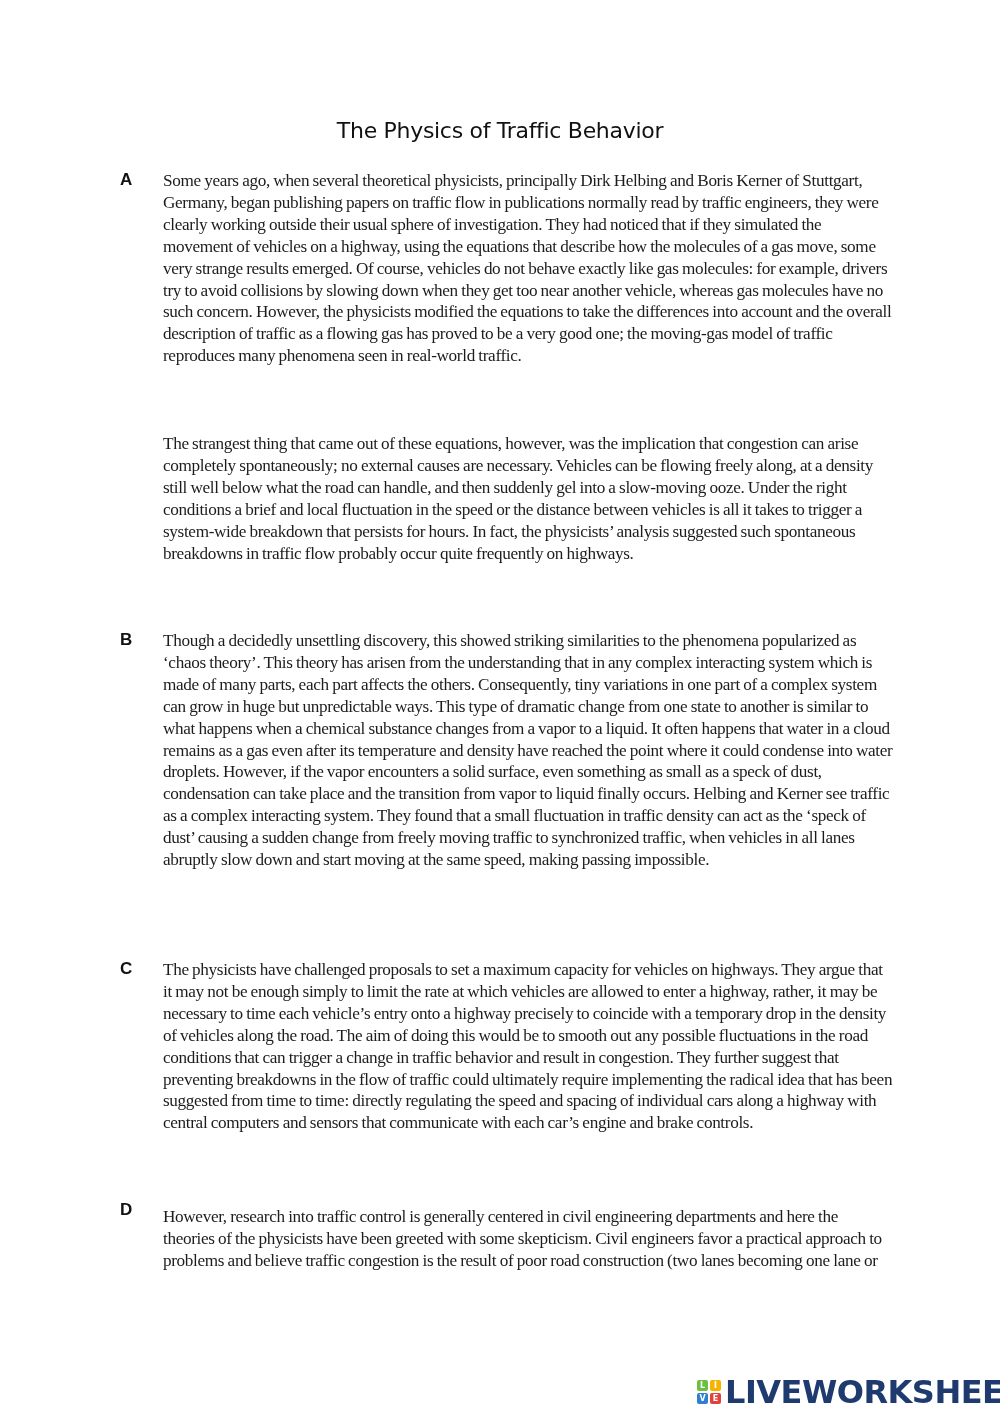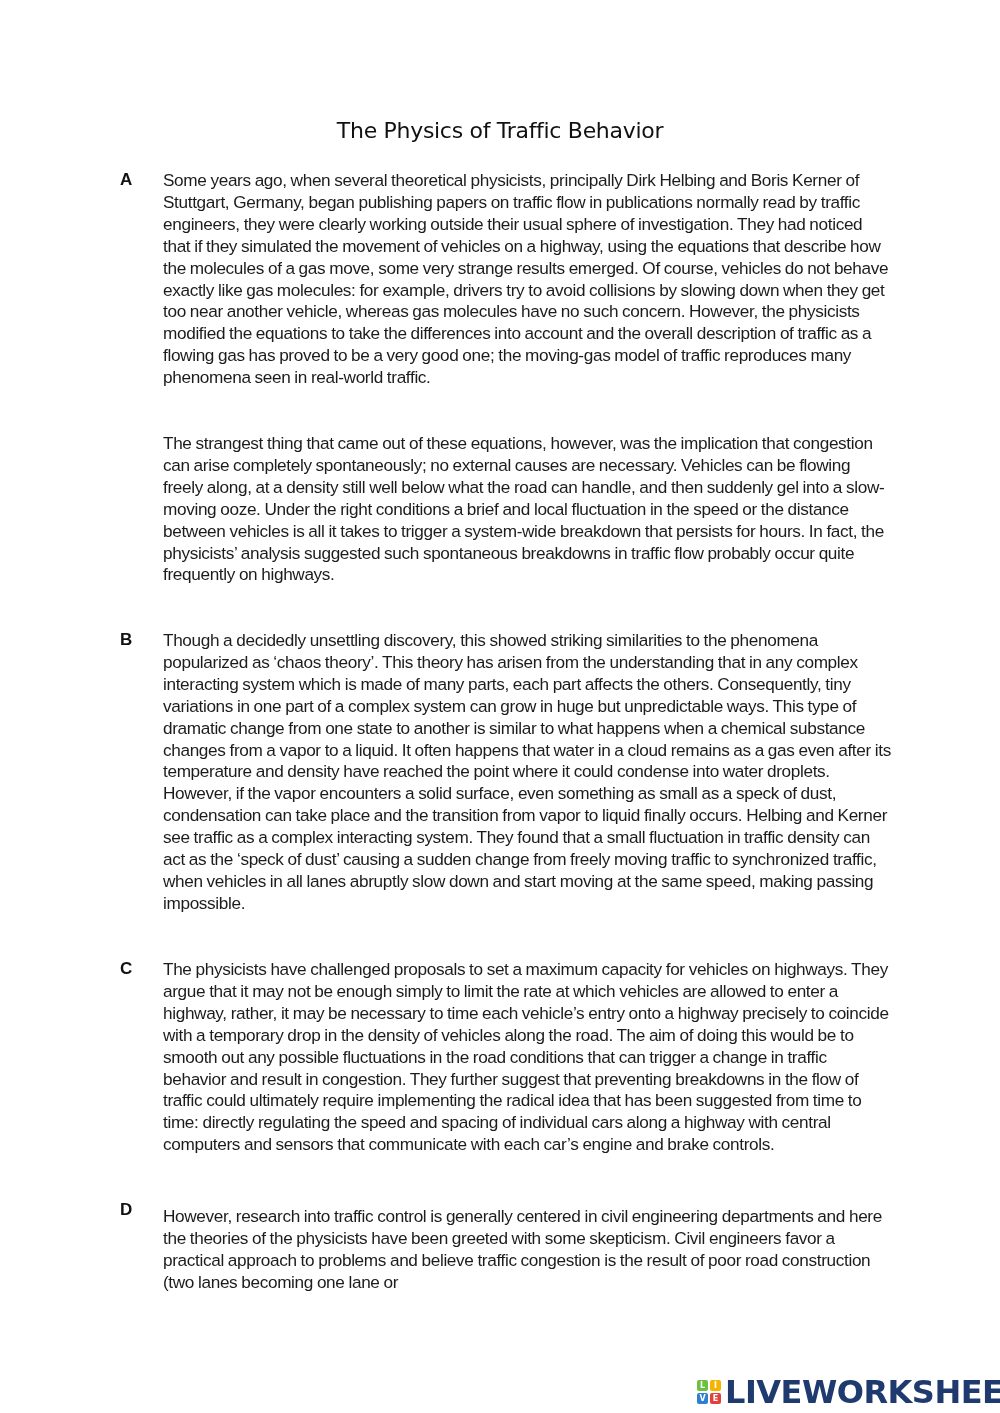--- a/index.html
+++ b/index.html
@@ -5,21 +5,21 @@
     html, body { margin: 0; padding: 0; background: #ffffff; }
     body { width: 1000px; height: 1413px; position: relative; overflow: hidden;
            font-family: "Liberation Sans", sans-serif; color: #1a1a1a; }
     .page { position: absolute; left: 0; top: 0; width: 1000px; height: 1413px; padding-left: 44px; }
     .title { position: absolute; left: 0; top: 118px; width: 1000px; text-align: center;
              font-family: "DejaVu Sans", sans-serif; font-size: 22px; color: #111;
              letter-spacing: -0.3px; }
     .section { position: absolute; left: 120px; width: 780px; }
     .letter { position: absolute; left: 0; top: 0; font-family: "Liberation Sans", sans-serif;
               font-weight: bold; font-size: 17px; color: #111; }
-    .para { position: absolute; left: 43px; width: 730px; font-family: Liberation Sans, sans-serif;
+    .para { position: absolute; left: 43px; width: 730px; font-family: Liberation Serif, serif;
             font-size: 17.2px; line-height: 21.9px; color: #1c1c1c; letter-spacing: -0.35px;
             word-spacing: -0.5px; }
     .logo { position: absolute; left: 697px; top: 1379px; height: 26px; display: flex; align-items: center; }
     .logo-grid { display: grid; grid-template-columns: 11px 11px; grid-template-rows: 11px 11px; gap: 2px; margin-right: 4px; }
     .logo-cell { font-family: "DejaVu Sans", sans-serif; font-size: 8px; font-weight: bold; color: #fff;
                  display: flex; align-items: center; justify-content: center; border-radius: 2px; }
     .logo-text { font-family: "DejaVu Sans", sans-serif; font-weight: bold; font-size: 32px;
                  color: #1f3a6e; letter-spacing: -0.5px; }
   </style>
 </head>

